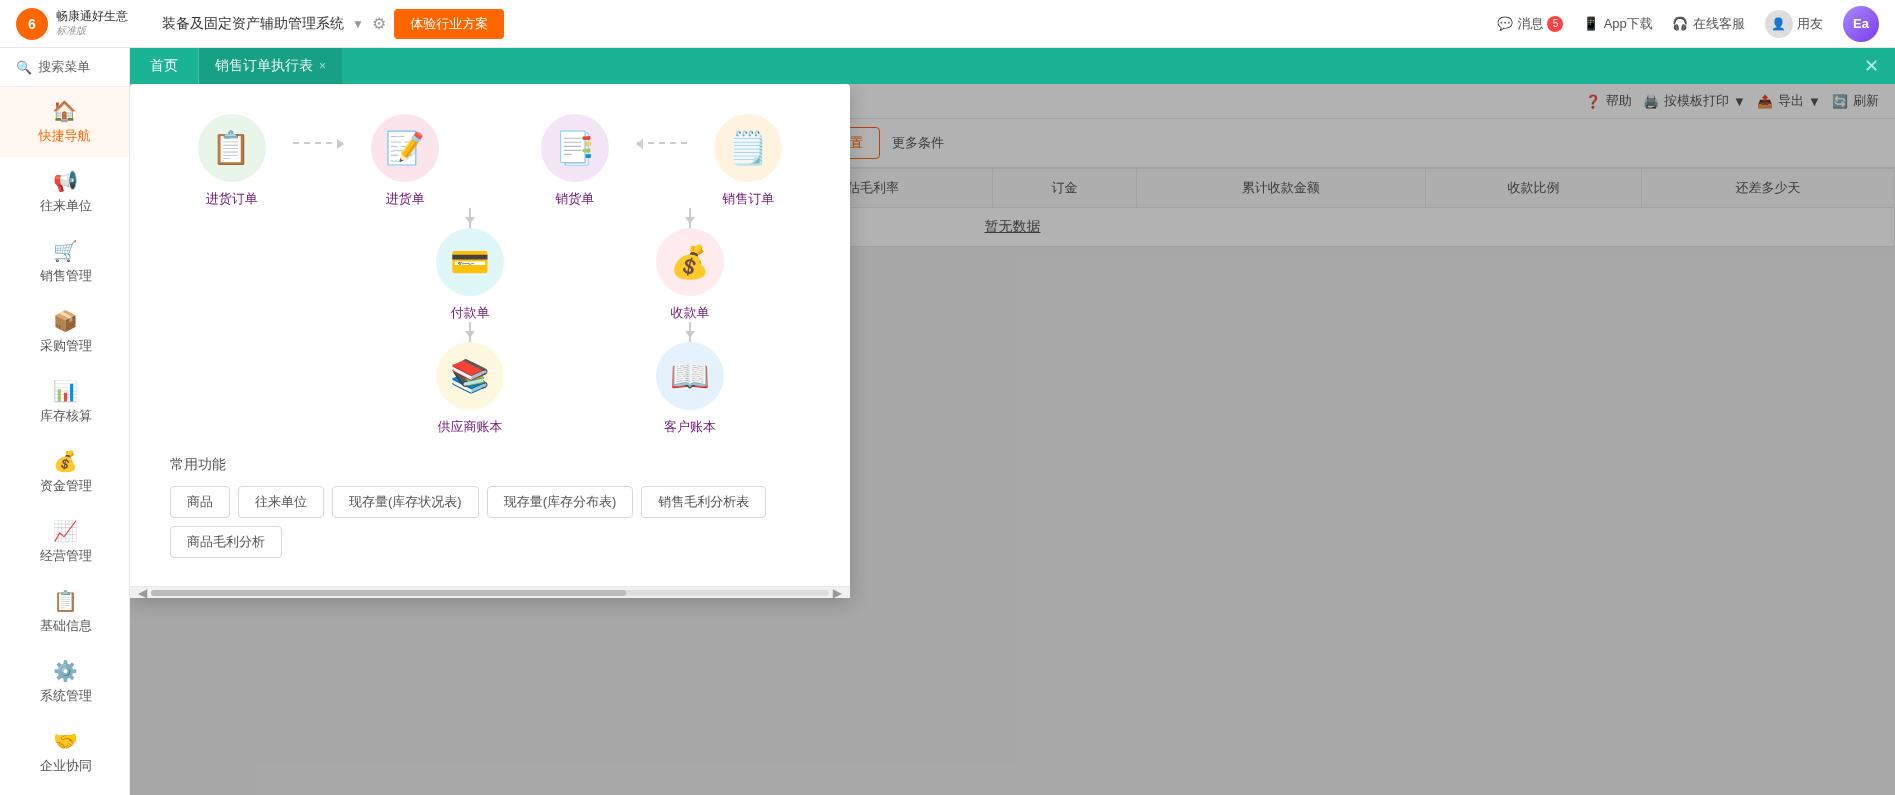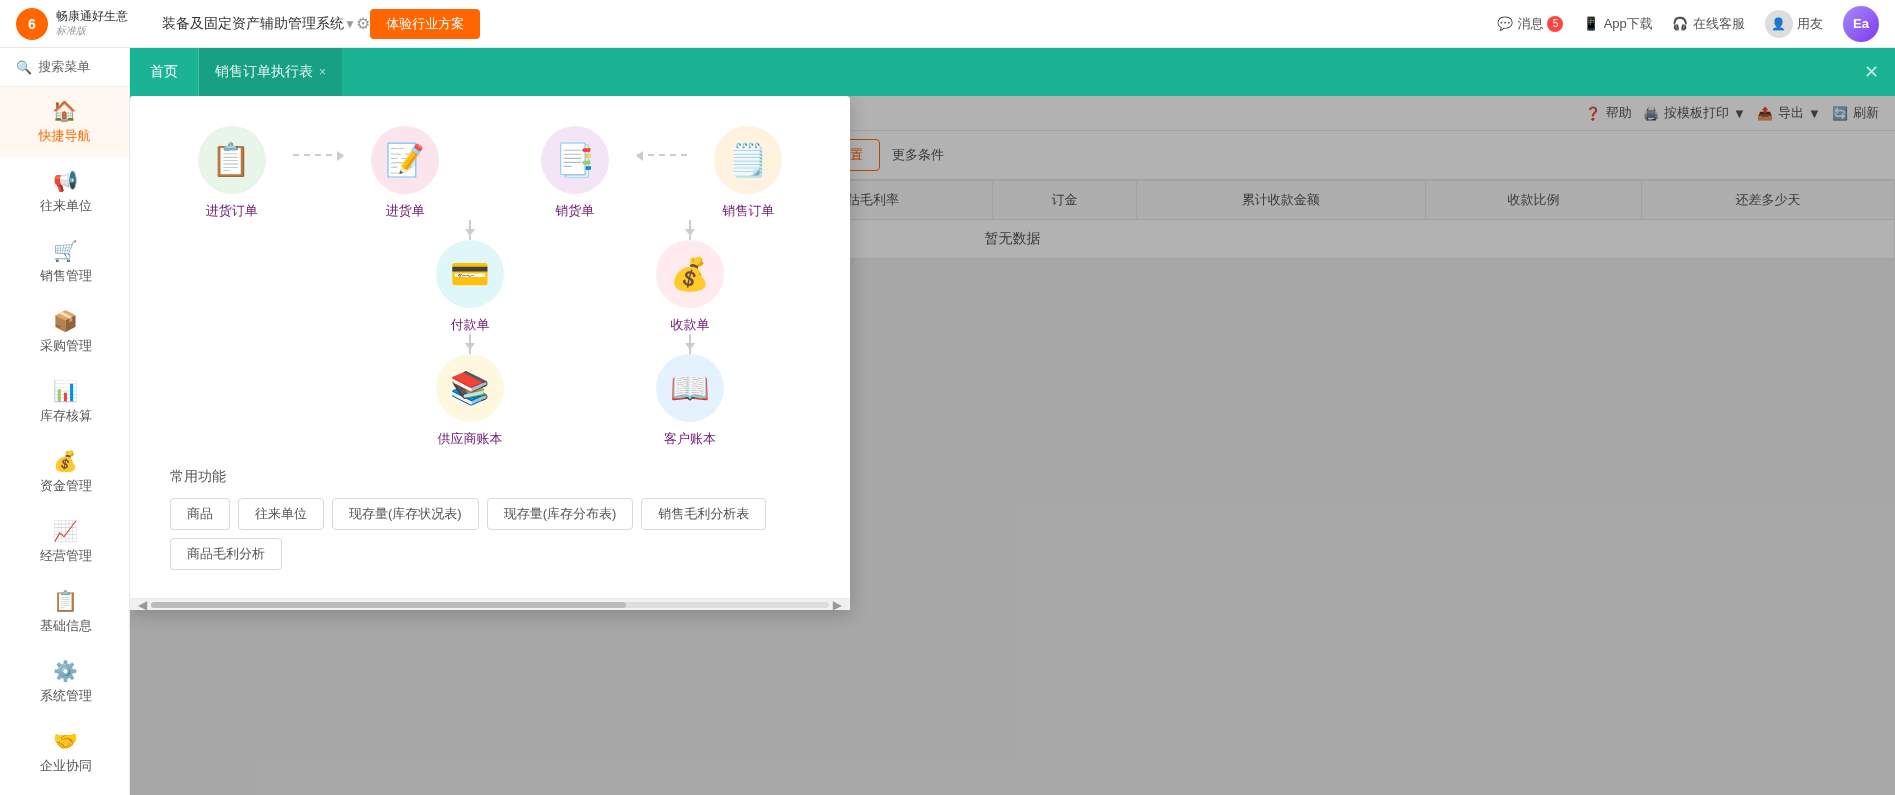--- a/index.html
+++ b/index.html
@@ -33,20 +33,21 @@
       color: white;
       font-size: 14px;
       font-weight: bold;
     }
     .logo-text { font-size: 12px; color: #333; line-height: 1.3; }
     .logo-sub { font-size: 10px; color: #999; font-style: italic; }
 
     .system-title-area {
       display: flex;
       align-items: center;
+      gap: 8px;
       flex: 1;
       padding-left: 16px;
     }
     .system-title { font-size: 14px; color: #333; }
     .dropdown-arrow { color: #999; font-size: 12px; cursor: pointer; }
     .settings-icon { color: #999; font-size: 16px; cursor: pointer; }
     .experience-btn {
       background: #ff6600;
       color: white;
       border: none;
@@ -140,21 +141,21 @@
       display: flex;
       flex-direction: column;
       overflow: hidden;
     }
 
     
     .tab-bar {
       background: #1ab394;
       display: flex;
       align-items: center;
-      height: 48px;
+      height: 36px;
       padding: 0;
     }
     .tab-home {
       padding: 0 20px;
       height: 100%;
       display: flex;
       align-items: center;
       font-size: 14px;
       color: white;
       cursor: pointer;
@@ -275,20 +276,21 @@
       border: 1px solid #e8e8e8;
       padding: 10px 12px;
       text-align: center;
       color: #555;
     }
     .no-data {
       text-align: center;
       padding: 40px;
       color: #999;
       font-size: 14px;
+      text-decoration: underline;
     }
 
     
     .popup-overlay {
       position: absolute;
       top: 0;
       left: 0;
       right: 0;
       bottom: 0;
       background: rgba(0,0,0,0.3);

